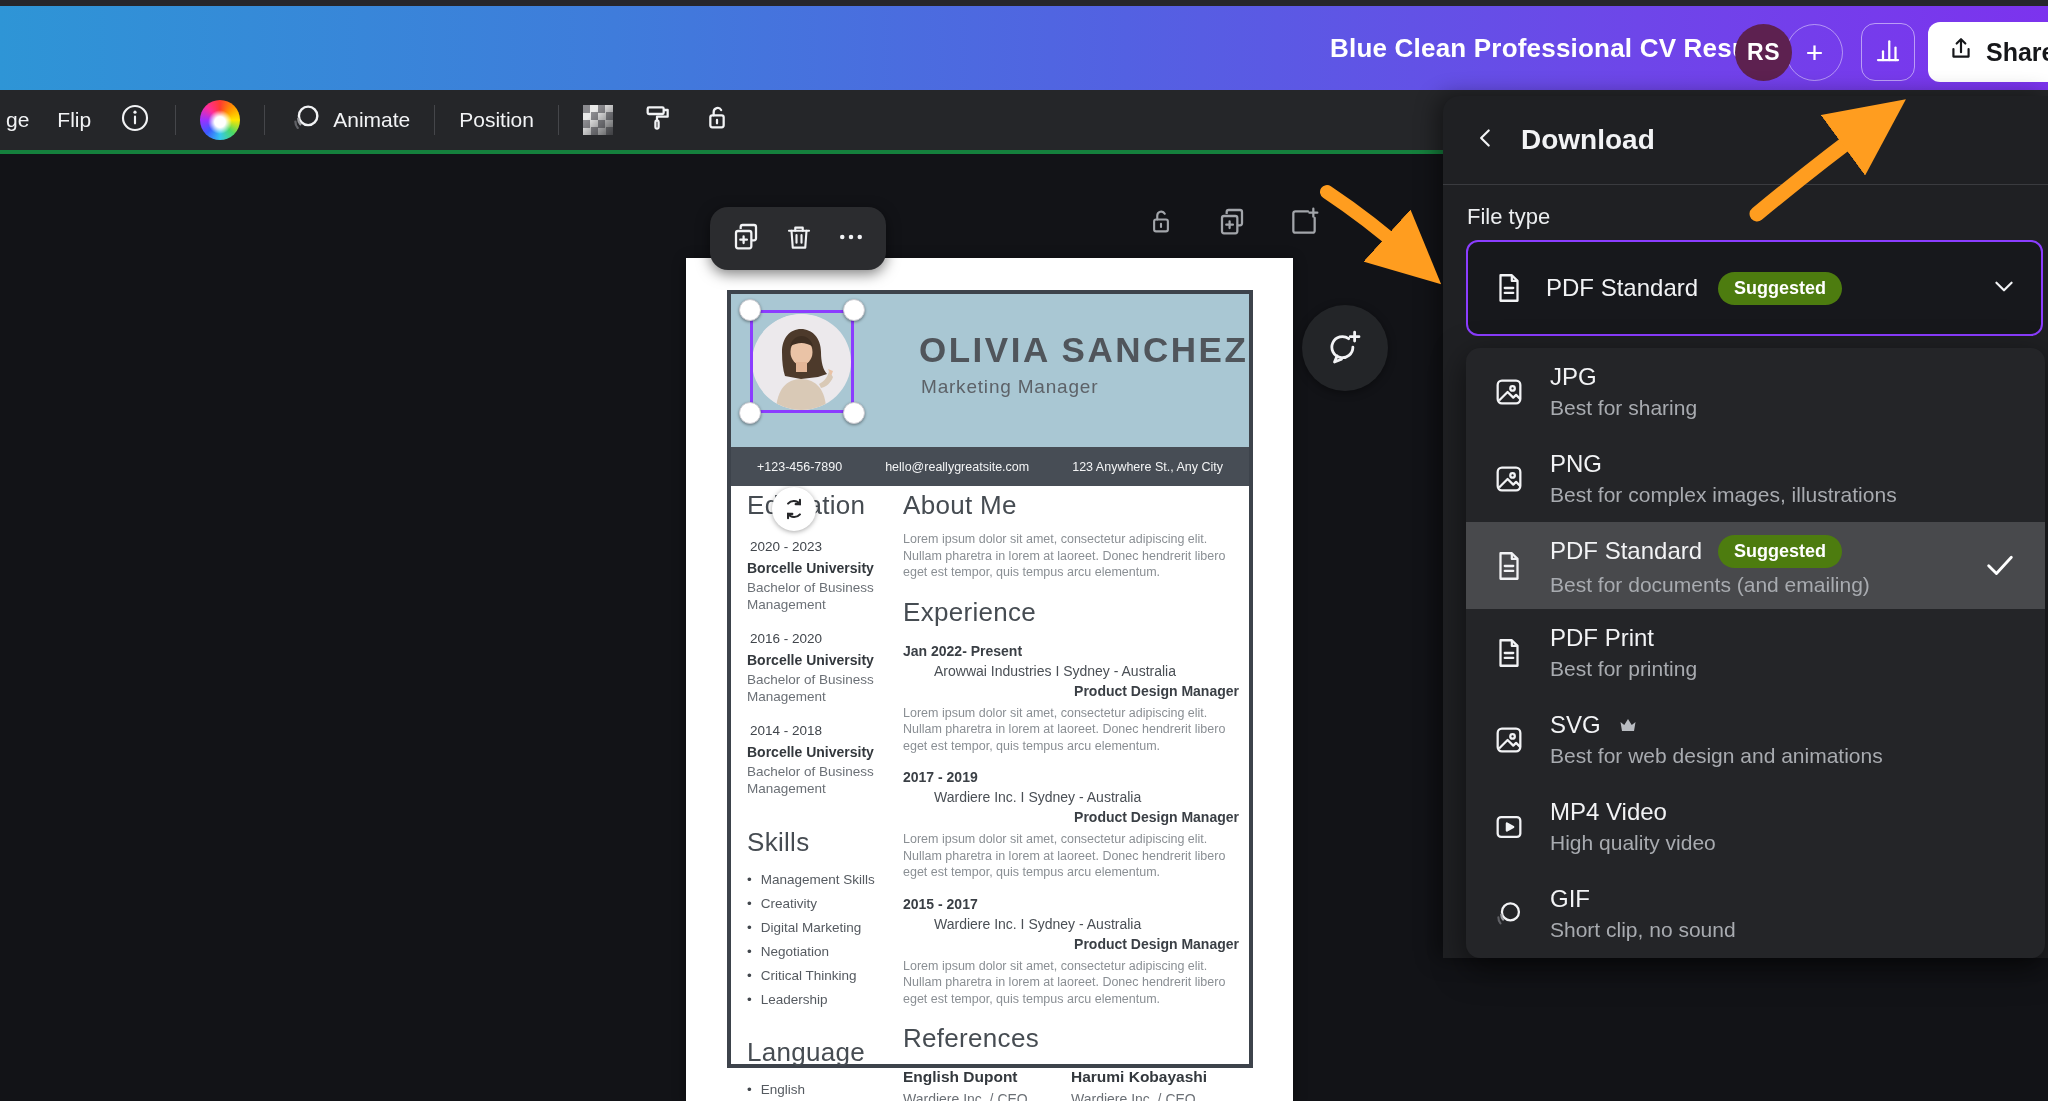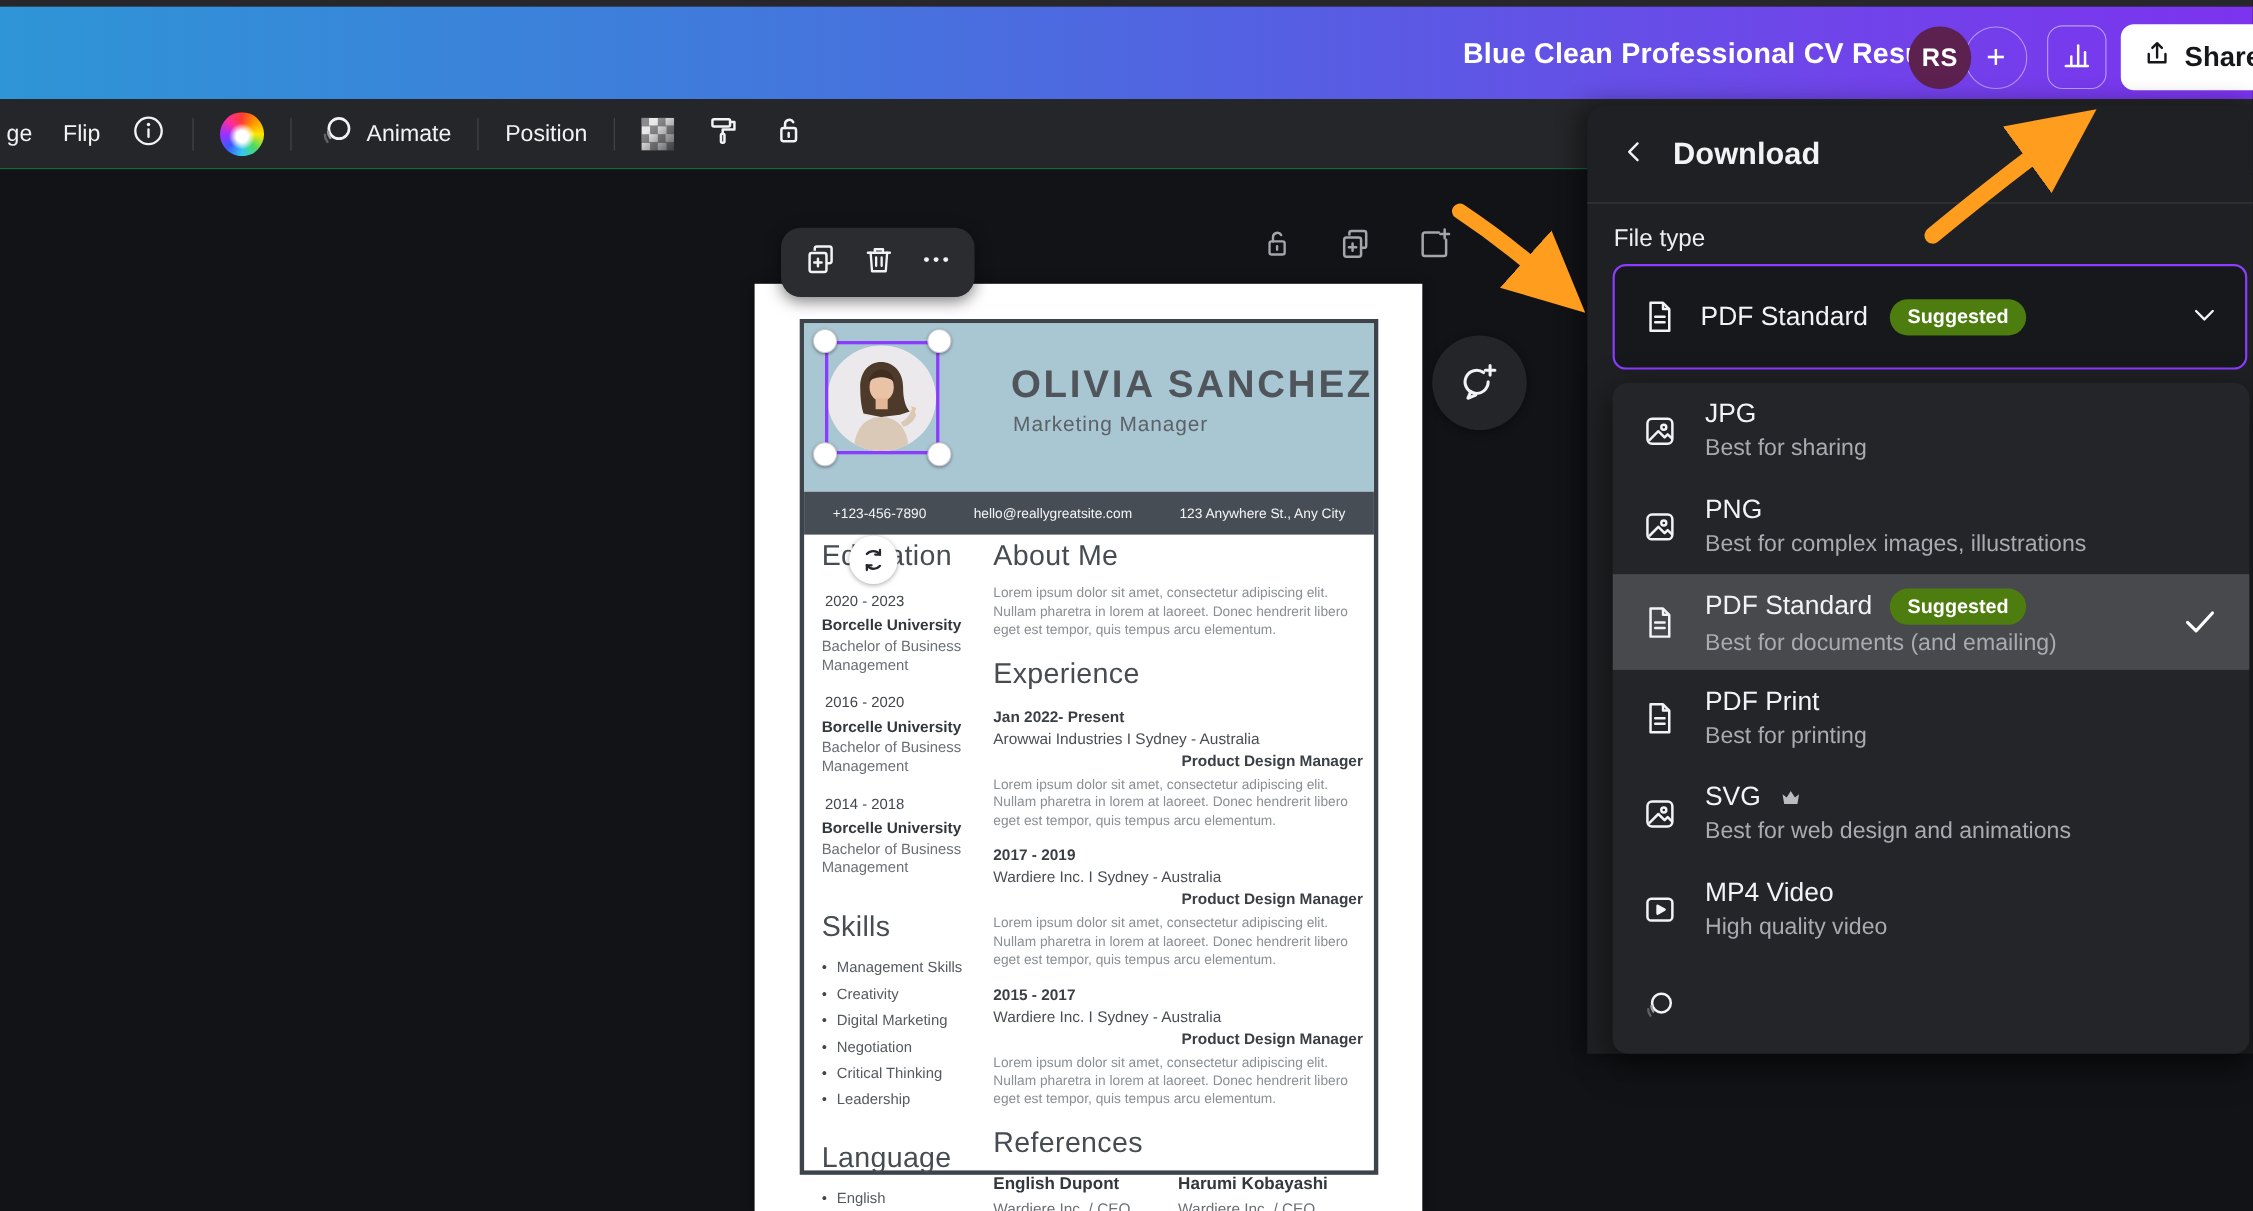--- a/index.html
+++ b/index.html
@@ -22,21 +22,21 @@
     border:1.5px solid rgba(255,255,255,.45); color:#fff; font-size:30px; font-weight:300;
     display:flex; align-items:center; justify-content:center; z-index:1; }
   #insights-btn { position:absolute; left:1861px; top:17px; width:54px; height:58px; border-radius:14px;
     border:1.5px solid rgba(255,255,255,.5); display:flex; align-items:center; justify-content:center; }
   #share-btn { position:absolute; left:1928px; top:16px; width:150px; height:60px; border-radius:12px;
     background:#fff; color:#16171a; font-size:25px; font-weight:bold; display:flex; gap:12px;
     align-items:center; padding-left:20px; }
 
   
   #toolbar { position:absolute; left:0; top:90px; width:2048px; height:64px; background:#252629;
-    border-bottom:1px solid #15803d; display:flex; align-items:center; color:#f2f3f5; font-size:21px; }
+    border-bottom:4px solid #15803d; display:flex; align-items:center; color:#f2f3f5; font-size:21px; }
   .tb-item { display:flex; align-items:center; gap:10px; padding:0 14px; height:48px; border-radius:8px; }
   .tb-sep { width:1px; height:30px; background:#45464a; margin:0 10px; }
   #tb-edit-clip { padding-left:6px; }
   #color-wheel { width:40px; height:40px; border-radius:50%;
     background:radial-gradient(circle at 50% 55%, #fff 0 18%, transparent 40%),
       conic-gradient(#ff3b30,#ff9500,#ffe600,#4cd964,#35c7f0,#3b5bff,#9b30ff,#ff2d9a,#ff3b30); }
   .checker { width:30px; height:30px;
     background:conic-gradient(#e9e9e9 90deg,#8b8b8f 90deg 180deg,#e9e9e9 180deg 270deg,#8b8b8f 270deg);
     background-size:15px 15px; -webkit-mask:linear-gradient(135deg,#000 30%,rgba(0,0,0,.25));
     mask:linear-gradient(135deg,#000 30%,rgba(0,0,0,.25)); }
@@ -65,21 +65,21 @@
   .edu .s { font-size:14px; color:#33383d; font-weight:bold; margin-top:6px; }
   .edu .d { font-size:13.5px; color:#6b7076; line-height:17px; margin-top:3px; }
   .blist { list-style:none; margin-top:14px; }
   .blist li { font-size:13.5px; color:#555a60; margin-top:9px; display:flex; gap:9px; }
   .blist li::before { content:"•"; color:#41464c; }
   #skills-h { margin-top:30px; } #lang-h { margin-top:30px; }
   .lorem { font-size:12.5px; line-height:16.5px; color:#8a8f94; margin-top:10px; }
   #exp-h { margin-top:16px; }
   .exp { margin-top:15px; }
   .exp .p { font-size:14px; font-weight:bold; color:#3a3f45; }
-  .exp .c { font-size:14px; color:#4a4f55; margin-top:4px; }
+  .exp .c { font-size:14px; color:#4a4f55; margin-top:4px;margin-left:31px; }
   .exp .r { font-size:14px; font-weight:bold; color:#3a3f45; margin-top:4px;text-align:right; }
   .exp .lorem { margin-top:6px; }
   #ref-h { margin-top:16px; }
   #refs { display:flex; margin-top:14px; }
   .ref { width:168px; }
   .ref .n { font-size:15.5px; font-weight:bold; color:#33383d; }
   .ref .co { font-size:14px; color:#6b7076; margin-top:5px; }
 
   
   #photo-sel { position:absolute; left:750px; top:156px; width:104px; height:103px; z-index:5; }
@@ -540,20 +540,27 @@
         </div>
 
       </div>
       <div class="opt">
 
         <svg width="34" height="34" viewBox="0 0 24 24" fill="none" stroke-linecap="round">
           <circle cx="13" cy="10.5" r="6" stroke="#f2f3f5" stroke-width="1.6"></circle>
           <path d="M7.8 16a6 6 0 0 1-1.3-3.6" stroke="#9a9ba0" stroke-width="1.5"></path>
           <path d="M6 18.6A6 6 0 0 1 4.5 14.4" stroke="#606166" stroke-width="1.5"></path>
         </svg>
+        <div class="txt">
+          <div class="t-row">
+            <span class="t">GIF</span>
+
+          </div>
+          <span class="d">Short clip, no sound</span>
+        </div>
 
       </div>
     </div>
 </div>
 
 <svg id="arrows">
   <defs>
     <marker id="ah" markerWidth="5.2" markerHeight="5" refX="2.4" refY="2.5" orient="auto">
       <polygon points="0,0 5.2,2.5 0,5" fill="#ff9d1f"></polygon>
     </marker>

